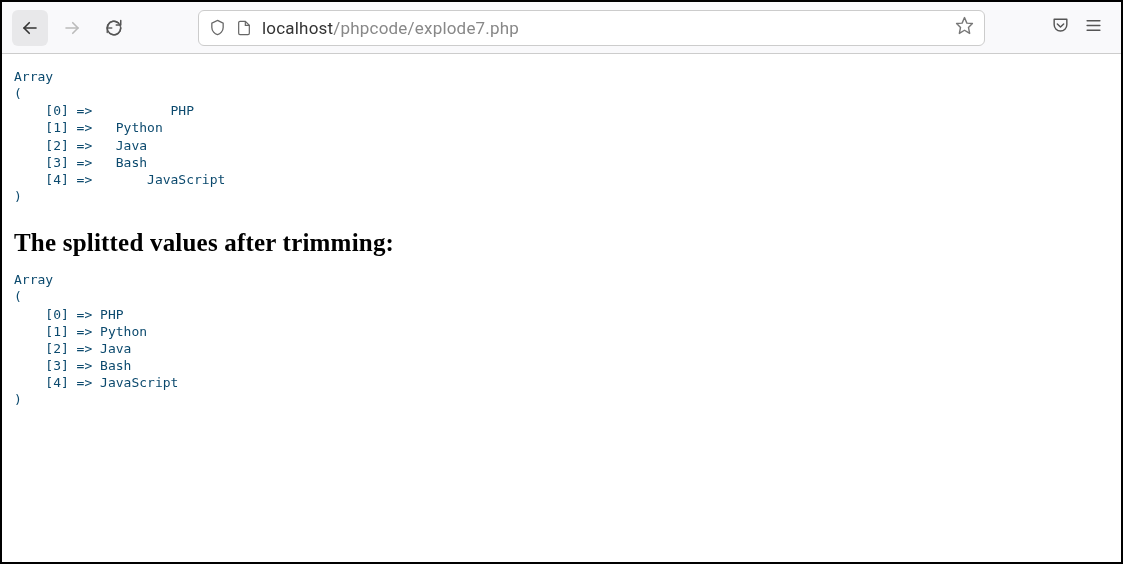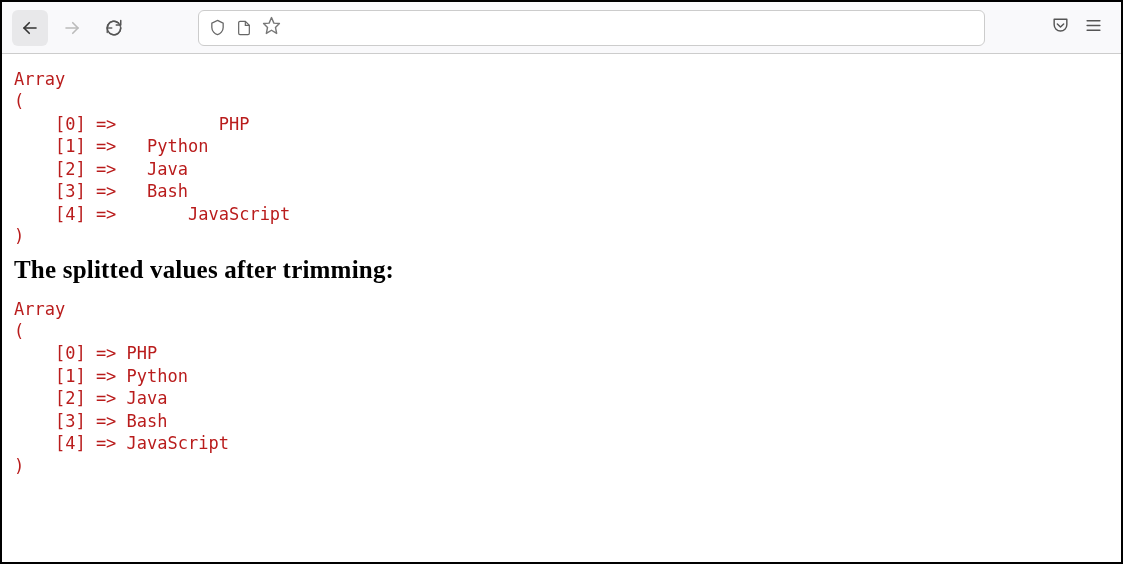--- a/index.html
+++ b/index.html
@@ -81,28 +81,28 @@
       padding: 14px 12px;
     }
     .content h2 {
       font-family: Georgia, "Times New Roman", serif;
       font-size: 25px;
       font-weight: bold;
       margin-bottom: 14px;
       letter-spacing: 0.2px;
     }
     .content h2.second {
-      margin-top: 8px;
+      margin-top: 24px;
     }
     pre {
       font-family: "DejaVu Sans Mono", "Liberation Mono", Consolas, monospace;
-      font-size: 17px;
+      font-size: 13px;
       line-height: 1.32;
       white-space: pre;
-      color: #b91c1c;
+      color: #0c4a6e;
     }
   </style>
 </head>
 <body>
 
 <div class="browser-toolbar">
   <div class="nav-btn active">
     <svg width="18" height="18" viewBox="0 0 24 24" fill="none" stroke="currentColor" stroke-width="2.2" stroke-linecap="round" stroke-linejoin="round">
       <line x1="20" y1="12" x2="4" y2="12"></line>
       <polyline points="11 5 4 12 11 19"></polyline>
@@ -131,20 +131,23 @@
     <span class="address-icon">
       <svg width="17" height="17" viewBox="0 0 24 24" fill="none" stroke="#666" stroke-width="1.8">
         <path d="M12 2 L20 6 V12 C20 17 16 21 12 22 C8 21 4 17 4 12 V6 Z"></path>
       </svg>
     </span>
     <span class="address-icon">
       <svg width="16" height="16" viewBox="0 0 24 24" fill="none" stroke="#666" stroke-width="1.8">
         <path d="M14 2H6a2 2 0 0 0-2 2v16a2 2 0 0 0 2 2h12a2 2 0 0 0 2-2V8z"></path>
         <polyline points="14 2 14 8 20 8"></polyline>
       </svg>
+    </span>
+    <span class="url-text">
+      <span class="url-host">localhost</span><span>/phpcode/explode7.php</span>
     </span>
     <span class="star-icon">
       <svg width="19" height="19" viewBox="0 0 24 24" fill="none" stroke="#777" stroke-width="1.8" stroke-linejoin="round">
         <polygon points="12 2 15 9 22 9.5 17 14.5 18.5 22 12 18 5.5 22 7 14.5 2 9.5 9 9"></polygon>
       </svg>
     </span>
   </div>
 
   <div class="right-icons">
     <span>

